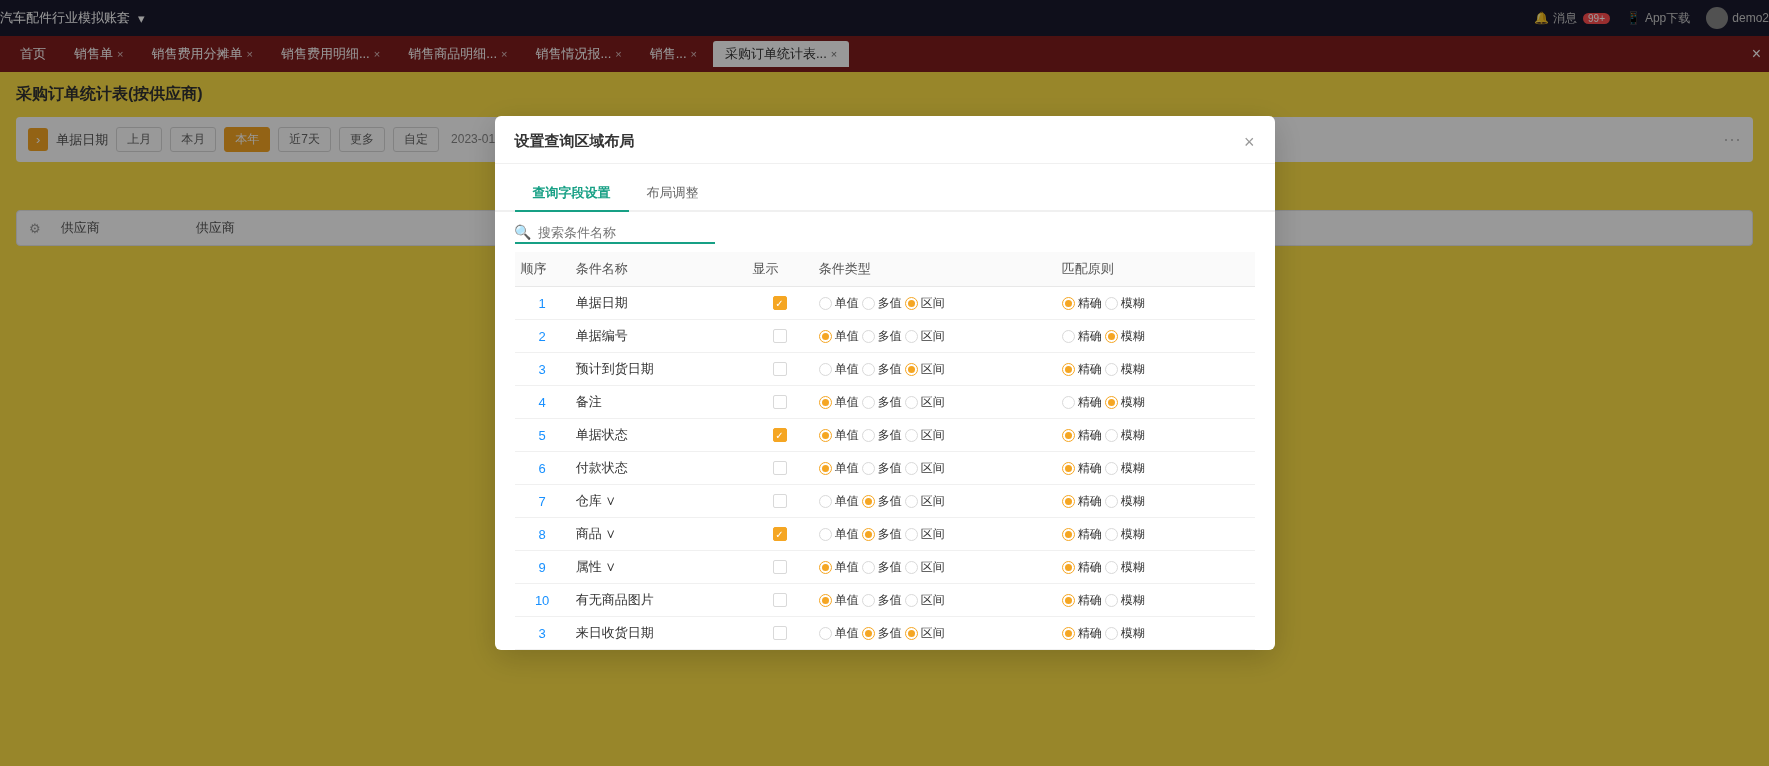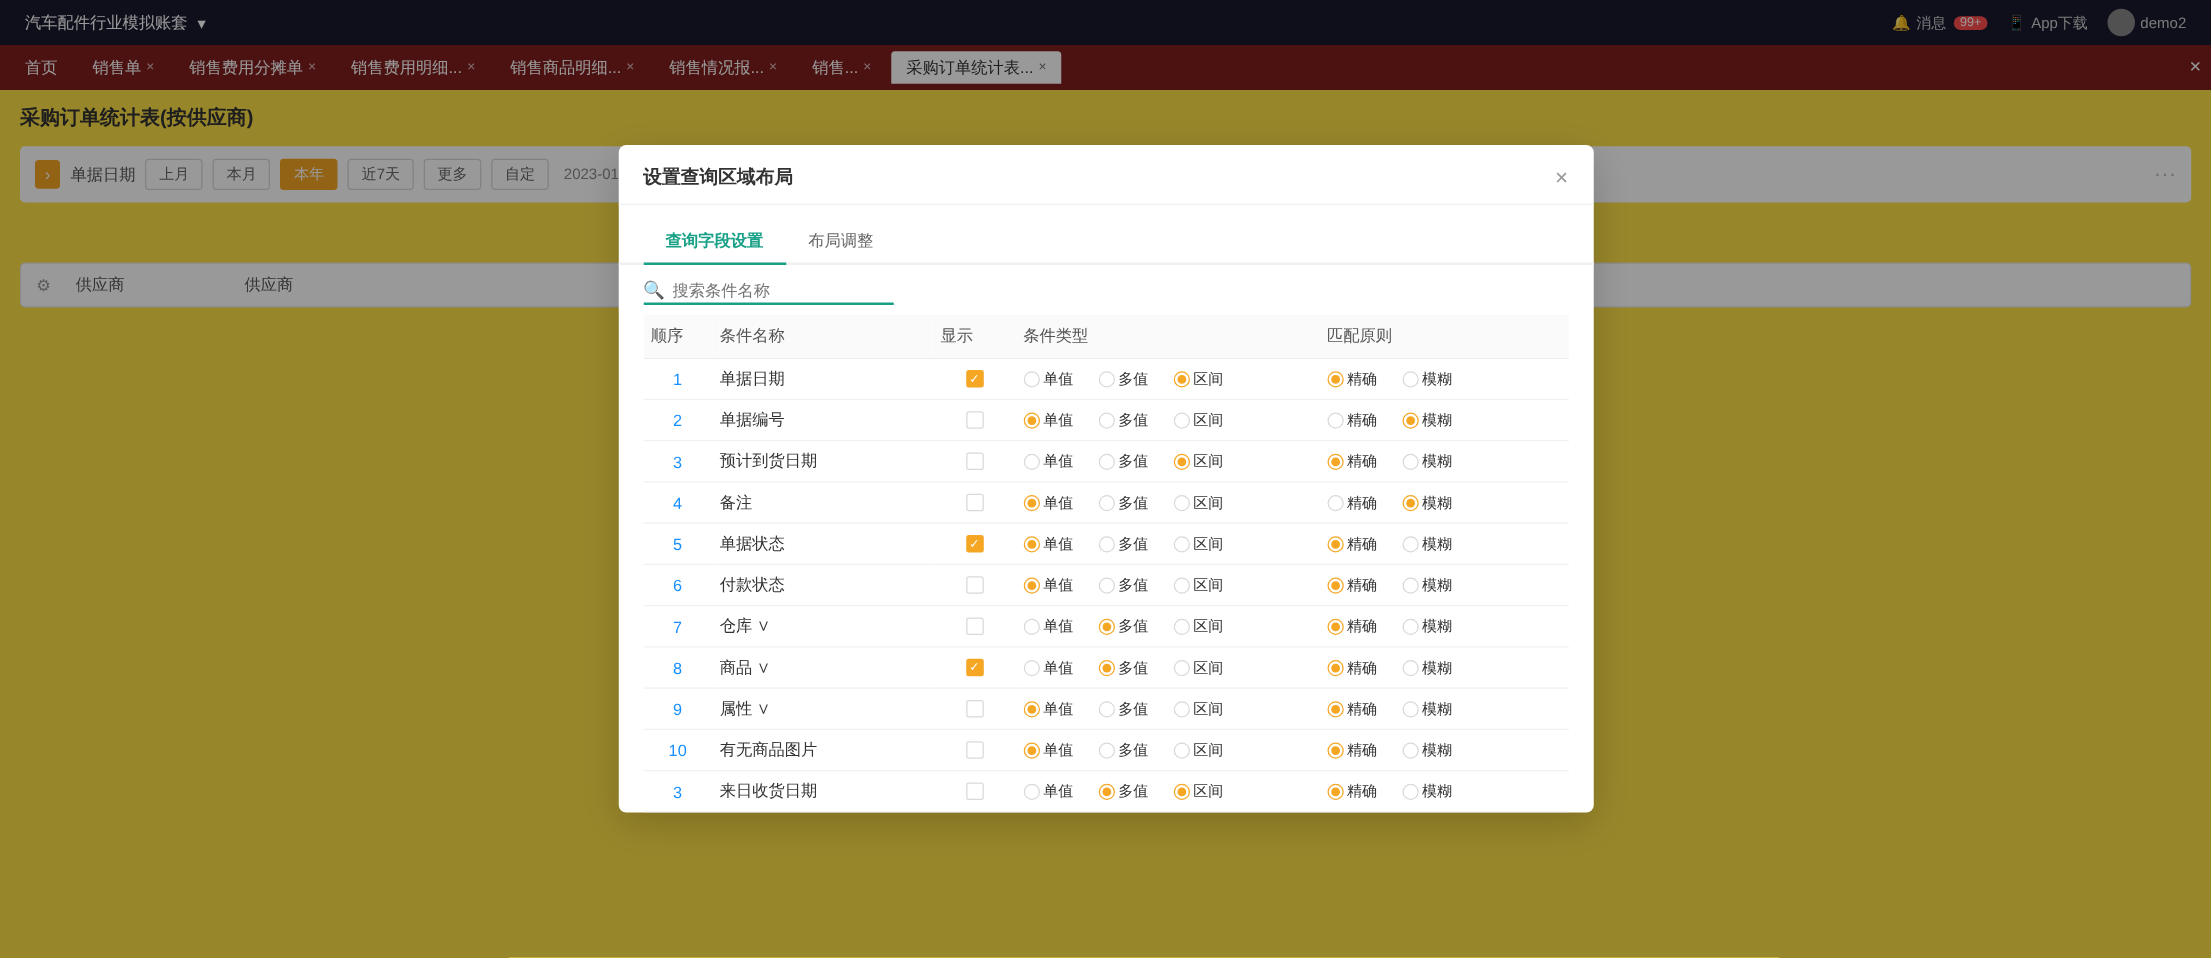--- a/index.html
+++ b/index.html
@@ -5,21 +5,21 @@
     * { box-sizing: border-box; margin: 0; padding: 0; }
     body { font-family: 'Microsoft YaHei', Arial, sans-serif; font-size: 13px; background: #f0f2f5; overflow: hidden; }
 
     
     .top-bar {
       height: 36px;
       background: #1a1a2e;
       display: flex;
       align-items: center;
       justify-content: space-between;
-      padding: 0 20px;
+      padding: 0 0;
       color: #ccc;
     }
     .top-bar-left { display: flex; align-items: center; gap: 8px; font-size: 13px; color: #fff; }
     .top-bar-right { display: flex; align-items: center; gap: 16px; font-size: 12px; color: #ccc; }
     .badge { background: #ff4d4f; color: #fff; border-radius: 10px; padding: 0 5px; font-size: 10px; margin-left: 2px; }
 
     
     .tab-bar {
       height: 36px;
       background: #7f1d1d;
@@ -156,21 +156,21 @@
       display: inline-flex;
       align-items: center;
       justify-content: center;
       cursor: pointer;
       background: #fff;
     }
     .cb.checked { background: #f5a623; border-color: #f5a623; }
     .cb.checked::after { content: '✓'; color: #fff; font-size: 10px; }
 
     
-    .radio-group { display: flex; align-items: center; gap: 20px; }
+    .radio-group { display: flex; align-items: center; gap: 3px; }
     .radio-item { display: flex; align-items: center; gap: 3px; cursor: pointer; font-size: 12px; white-space: nowrap; }
     .radio-circle {
       width: 13px; height: 13px;
       border-radius: 50%;
       border: 1.5px solid #d9d9d9;
       display: inline-flex;
       align-items: center;
       justify-content: center;
     }
     .radio-circle.selected { border-color: #f5a623; }

